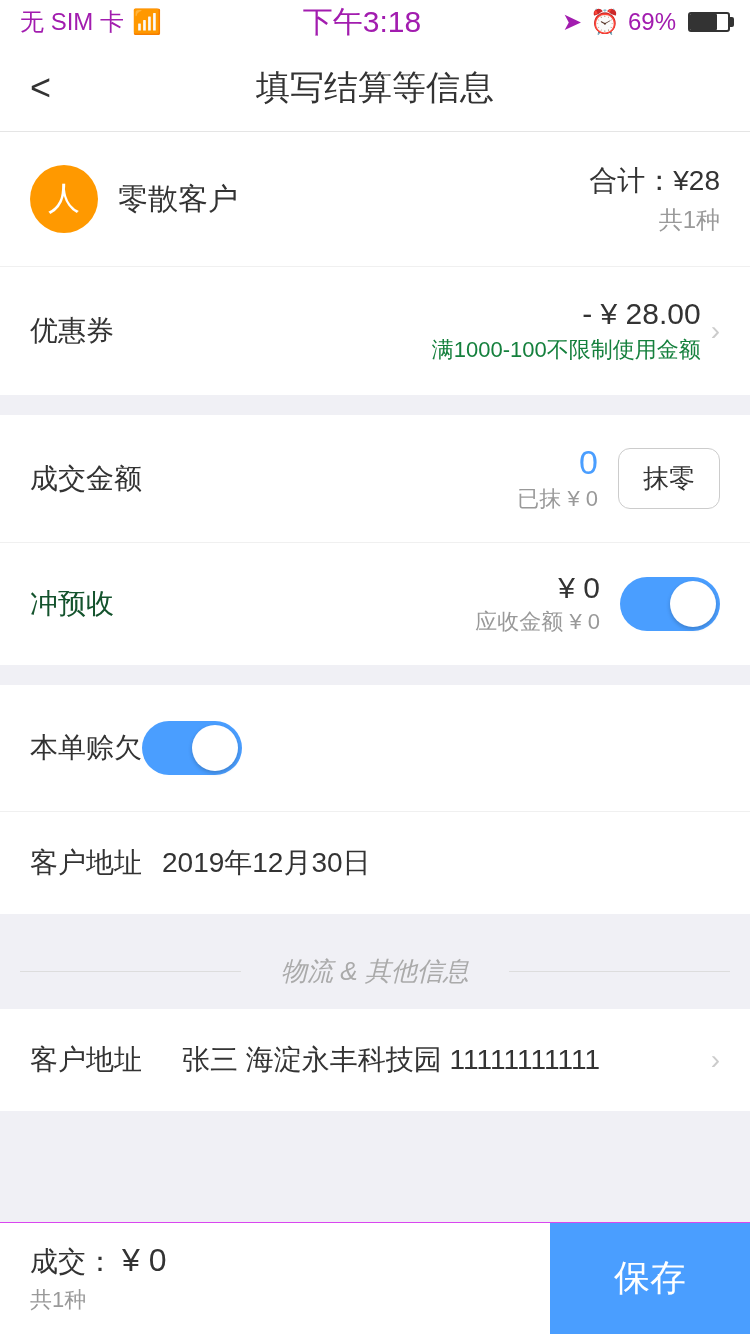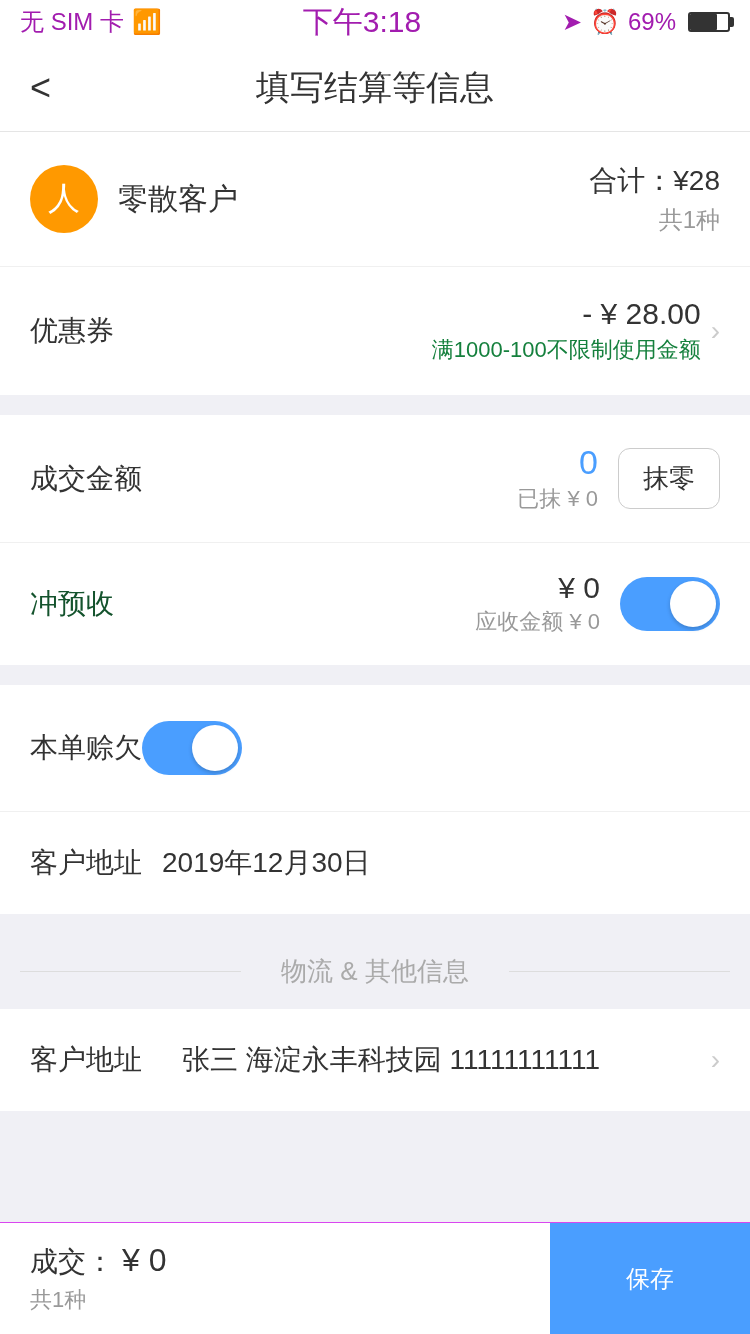--- a/index.html
+++ b/index.html
@@ -314,20 +314,21 @@
     }
     .divider-line {
       flex: 1;
       height: 1px;
       background: #ddd;
       margin: 0 20px;
     }
     .divider-text {
       font-size: 26px;
       color: #aaa;
+      font-style: italic;
     }
 
     
     .address-row {
       display: flex;
       align-items: center;
       padding: 32px 30px;
       background: #fff;
       gap: 40px;
       justify-content: space-between;
@@ -388,21 +389,21 @@
       color: #fff;
       cursor: pointer;
     }
     .btn-save {
       width: 200px;
       height: 112px;
       background: #4a9eff;
       display: flex;
       align-items: center;
       justify-content: center;
-      font-size: 24px;
+      font-size: 36px;
       color: #fff;
       cursor: pointer;
     }
   </style>
 </head>
 <body>
 
 <div class="status-bar">
   <div class="status-left">
     <span>无 SIM 卡</span>

